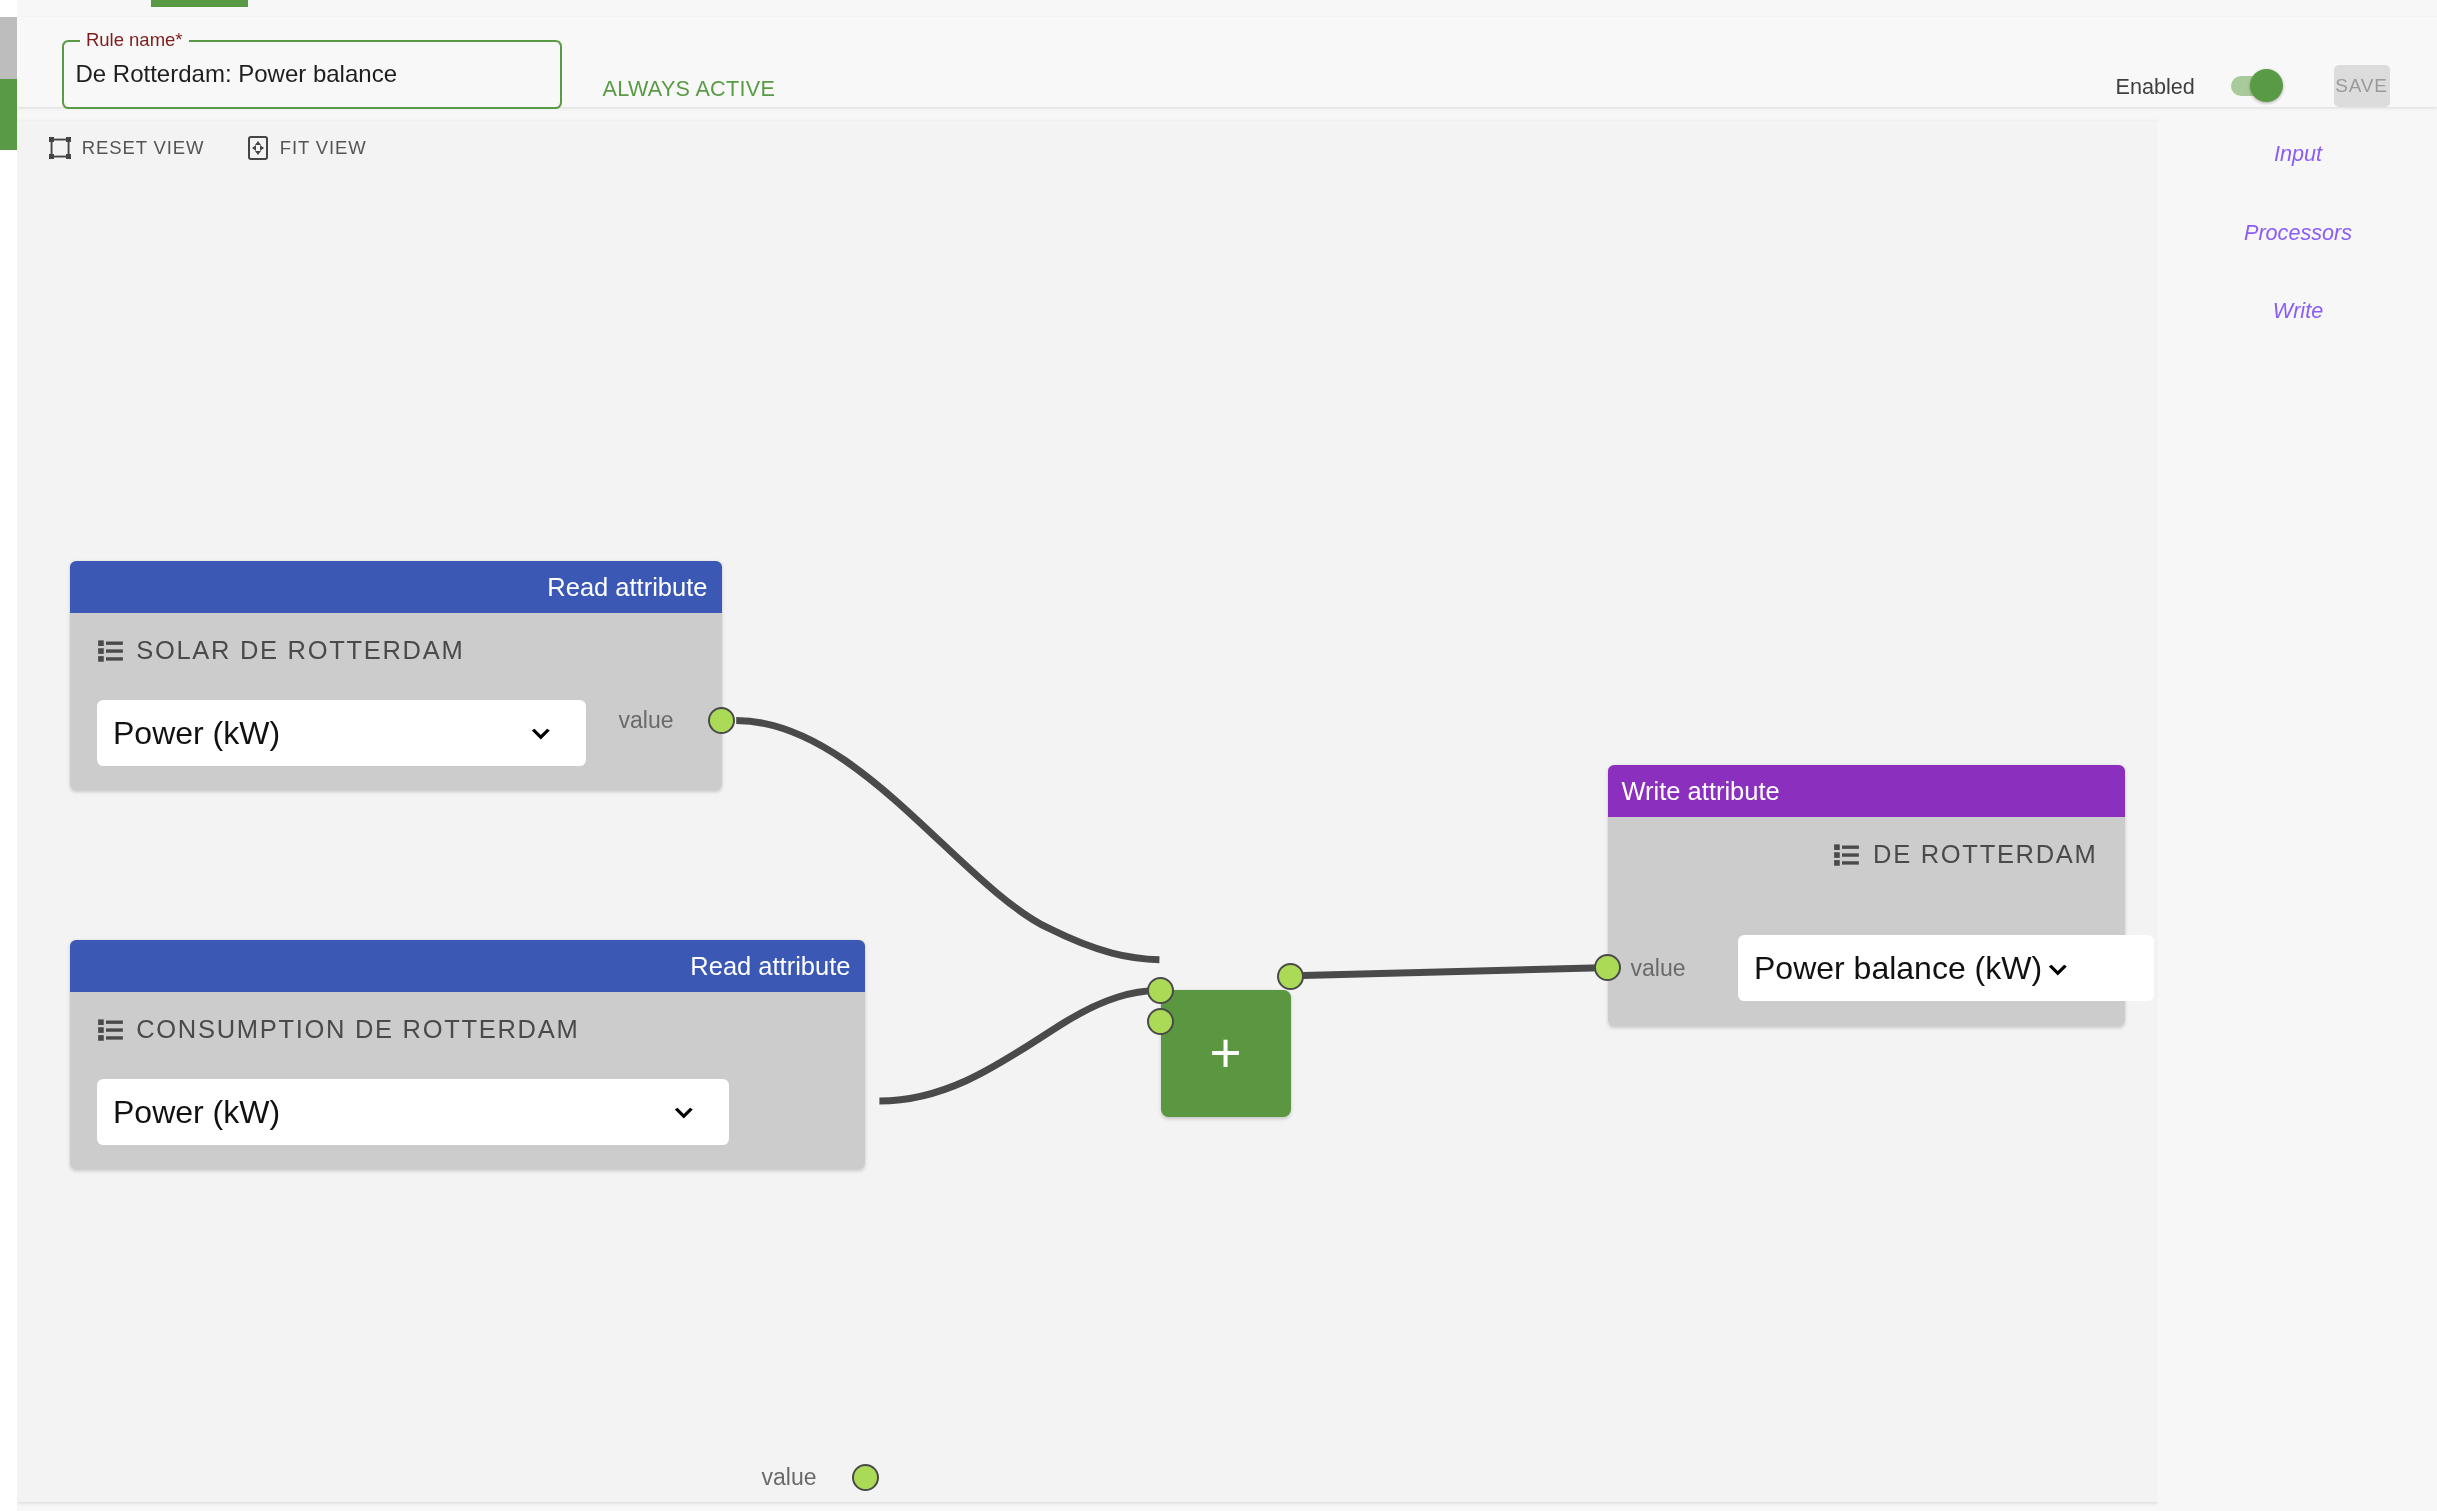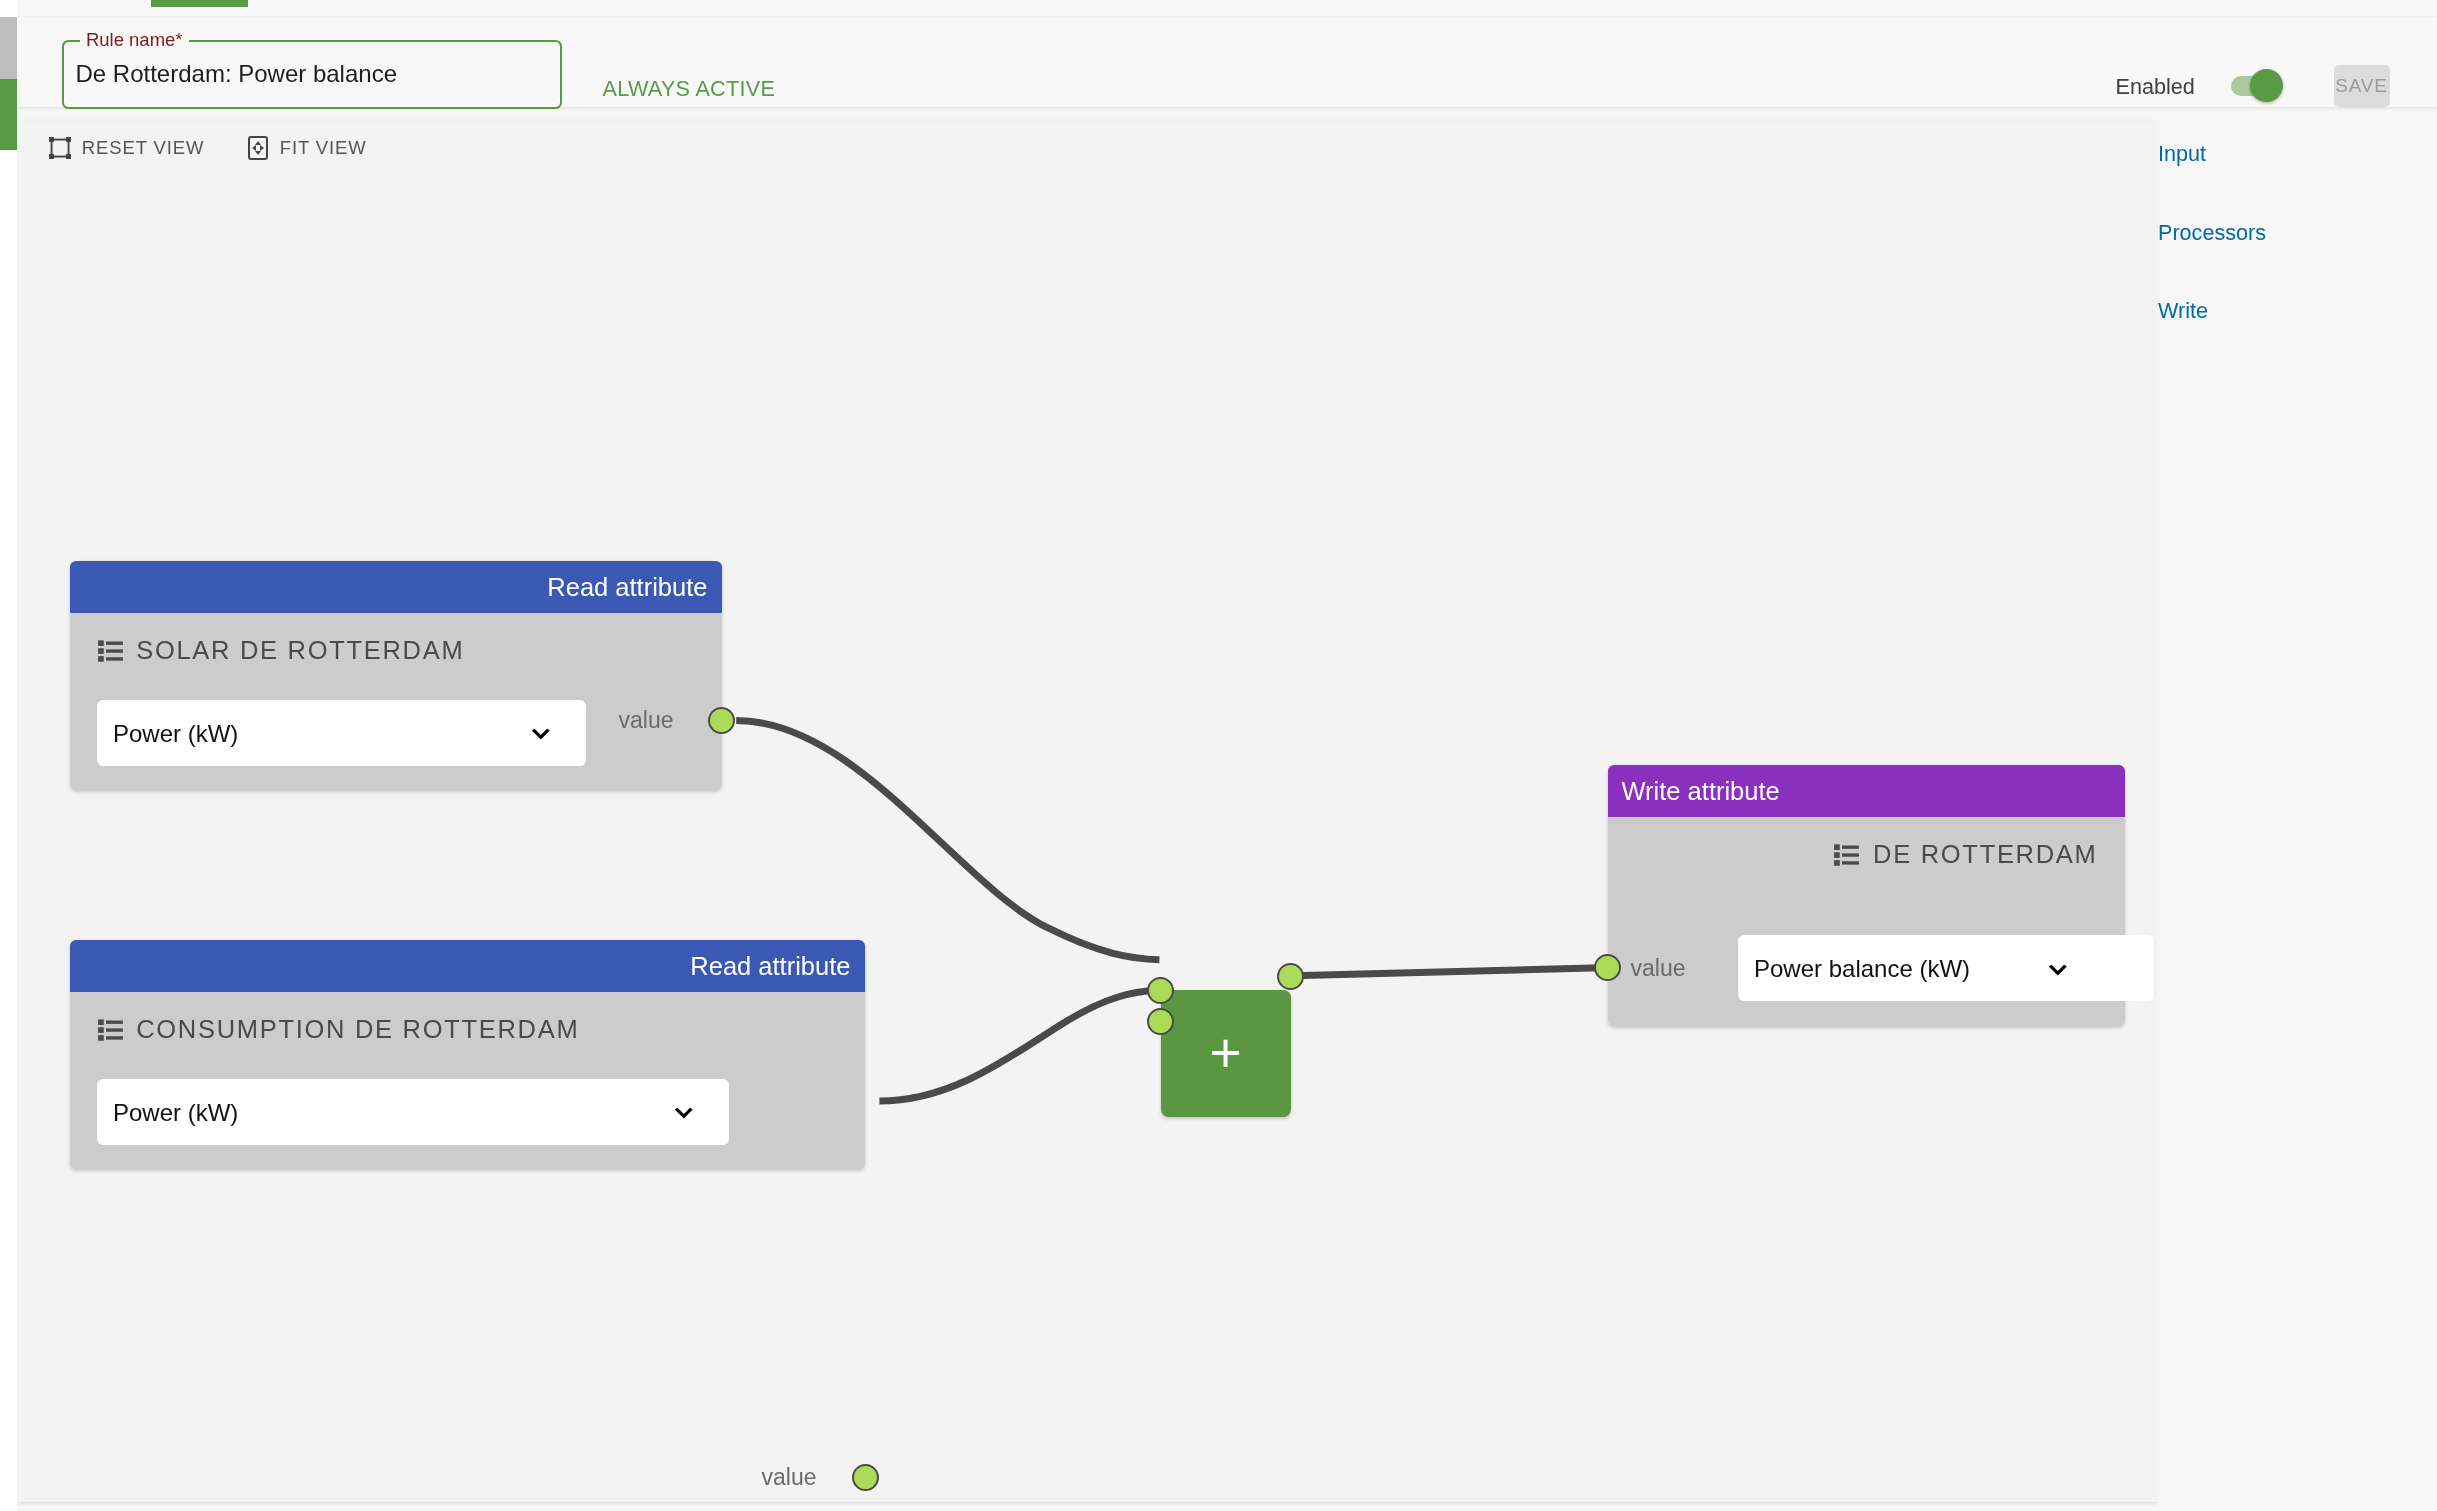--- a/index.html
+++ b/index.html
@@ -137,21 +137,21 @@
   .asset-name {
     color: #4a4a4a; font-size: 25.5px; letter-spacing: 1.7px;
     white-space: nowrap;
   }
   .list-icon { width: 27px; height: 27px; flex: 0 0 27px; display:block; }
 
   .attr-select {
     position: absolute;
     background: #ffffff; border: none; border-radius: 6.4px;
     font-family: "Liberation Sans", sans-serif;
-    font-size: 24px; color: #111;
+    font-size: 32px; color: #111;
     padding: 0 16.5px;
     appearance: none; -webkit-appearance: none;
     cursor: default;
   }
   .select-chevron {
     position: absolute; width: 21.6px; height: 14px; pointer-events: none;
   }
 
   
   .port-label {
@@ -181,22 +181,22 @@
     pointer-events: none;
   }
   .edge-path { fill: none; stroke: #4a4a4a; stroke-width: 11; }
 
   
   #palette {
     position: absolute; left: 2158px; top: 121px; width: 280px; height: 1390px;
     background: #f7f7f7;
   }
   .palette-label {
-    position: absolute; width: 100%; text-align: left;
-    color: #0369a1; font-size: 21.6px; white-space: nowrap;
+    position: absolute; width: 100%; text-align: center;
+    color: #8b5cf6; font-size: 21.6px; white-space: nowrap; font-style: italic;
   }
   #palette-input      { top: 20.4px; }
   #palette-processors { top: 99px; }
   #palette-output     { top: 177px; }
 </style>
 </head>
 <body>
 
 <div id="left-rail">
   <div class="rail-gray"></div>

